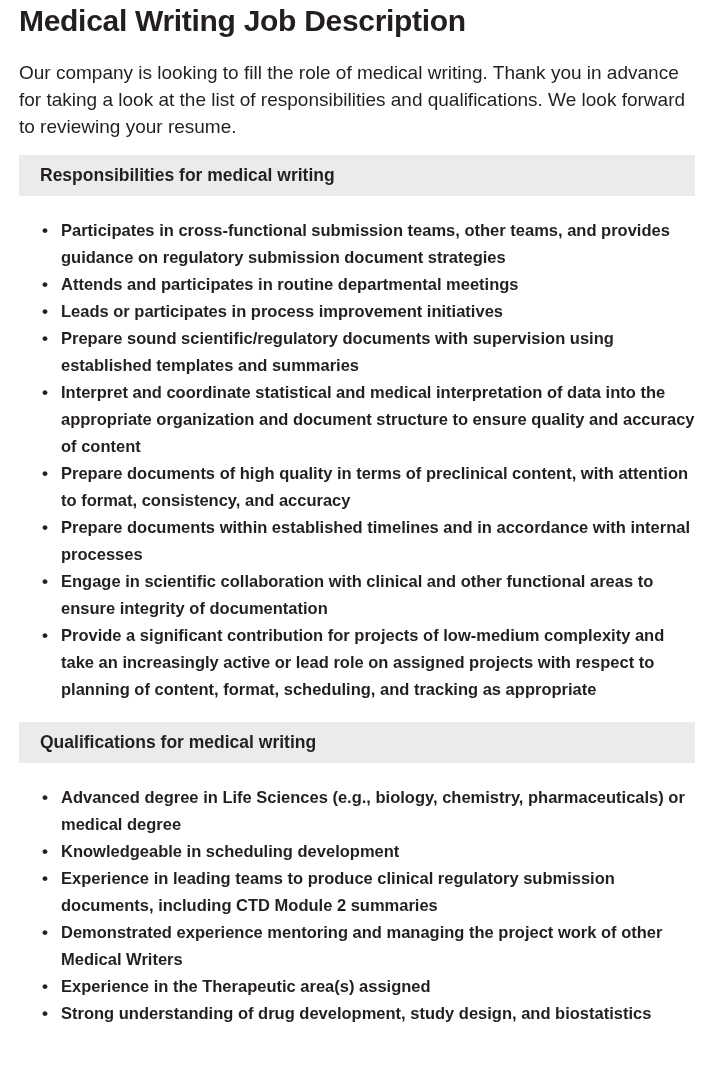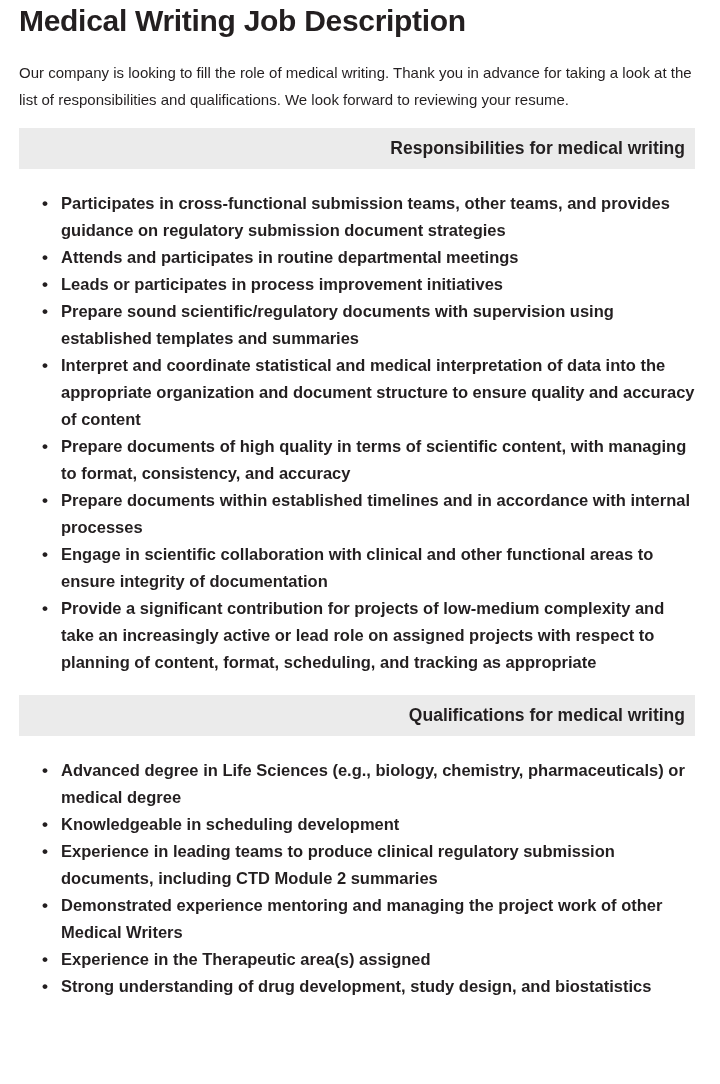--- a/index.html
+++ b/index.html
@@ -20,32 +20,31 @@
     width: 720px;
   }
   .doc-title {
     font-size: 30px;
     line-height: 38px;
     font-weight: bold;
     letter-spacing: -0.3px;
     margin: 0 0 19px 0;
   }
   .intro {
-    font-size: 15px;
+    font-size: 19px;
     line-height: 27px;
     margin: 0 0 15px 0;
   }
   .section-heading {
     background: #ebebeb;
     font-size: 17.5px;
     line-height: 21px;
     font-weight: bold;
     padding: 10px 10px 10px 21px;
     margin: 0;
-    text-align: right;
   }
   ul.item-list {
     list-style: none;
     margin: 21px 0 19px 0;
     padding: 0;
     font-size: 16.5px;
     line-height: 27px;
     font-weight: bold;
   }
   ul.item-list li {
@@ -70,21 +69,21 @@
   <p class="intro">Our company is looking to fill the role of medical writing. Thank you in advance for taking a look at the list of responsibilities and qualifications. We look forward to reviewing your resume.</p>
 
   <div>
     <h2 class="section-heading">Responsibilities for medical writing</h2>
     <ul class="item-list">
       <li>Participates in cross-functional submission teams, other teams, and provides guidance on regulatory submission document strategies</li>
       <li>Attends and participates in routine departmental meetings</li>
       <li>Leads or participates in process improvement initiatives</li>
       <li>Prepare sound scientific/regulatory documents with supervision using established templates and summaries</li>
       <li>Interpret and coordinate statistical and medical interpretation of data into the appropriate organization and document structure to ensure quality and accuracy of content</li>
-      <li>Prepare documents of high quality in terms of scientific content, with managing to format, consistency, and accuracy</li>
+      <li>Prepare documents of high quality in terms of preclinical content, with attention to format, consistency, and accuracy</li>
       <li>Prepare documents within established timelines and in accordance with internal processes</li>
       <li>Engage in scientific collaboration with clinical and other functional areas to ensure integrity of documentation</li>
       <li>Provide a significant contribution for projects of low-medium complexity and take an increasingly active or lead role on assigned projects with respect to planning of content, format, scheduling, and tracking as appropriate</li>
     </ul>
   </div>
 
   <div>
     <h2 class="section-heading">Qualifications for medical writing</h2>
     <ul class="item-list">
       <li>Advanced degree in Life Sciences (e.g., biology, chemistry, pharmaceuticals) or medical degree</li>

